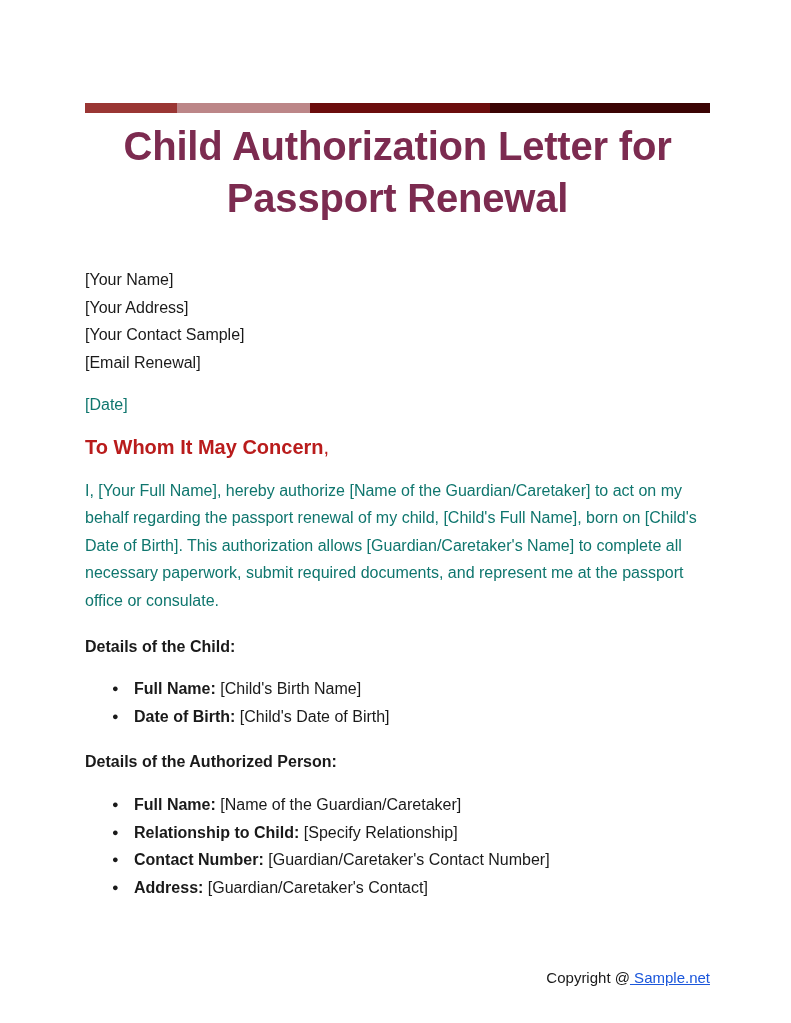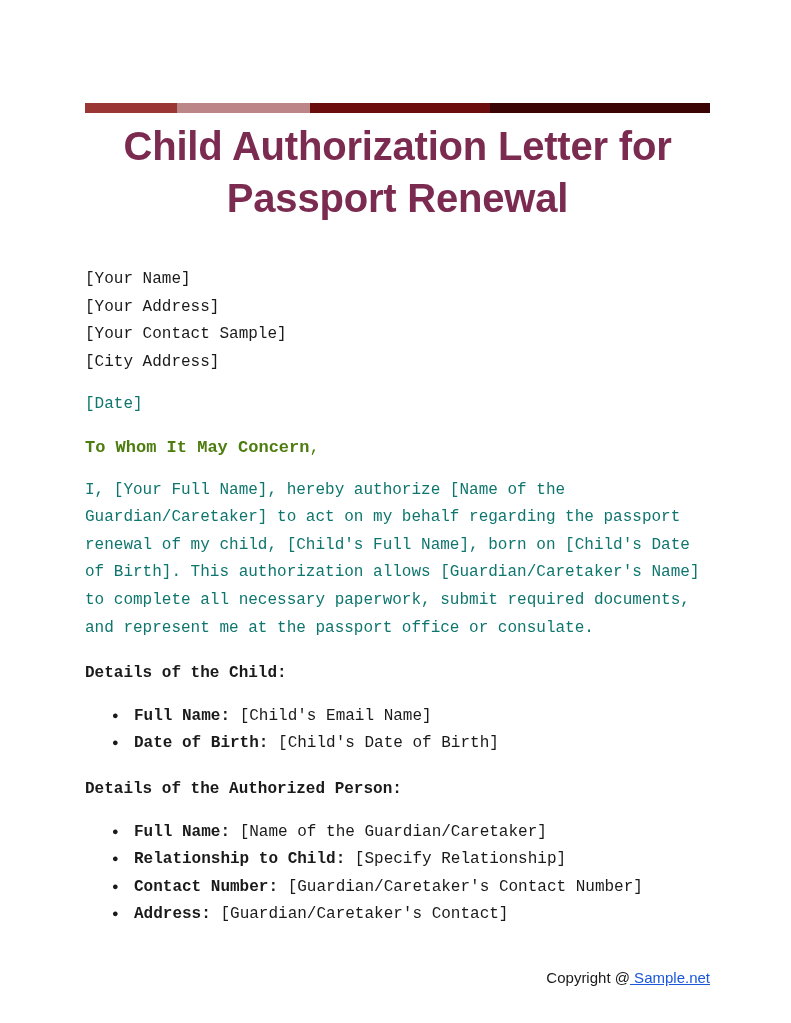--- a/index.html
+++ b/index.html
@@ -55,44 +55,43 @@
     letter-spacing: -0.2px;
     color: #7C2B50;
   }
 
   
   .content {
     position: absolute;
     left: 85px;
     top: 266px;
     width: 625px;
-    font-family: Liberation Mono, monospace;
   }
 
   .addr-block {
     font-size: 16px;
     line-height: 27.6px;
     color: #1a1a1a;
   }
   .addr-line { display: block; }
 
   .para {
     font-size: 16px;
     line-height: 27.6px;
     color: #0f766e;
     margin: 0;
   }
   .spacer-16 { height: 15px; }
   .spacer-20 { height: 18px; }
 
   .salutation {
-    font-size: 17px;
-    line-height: 27.6px;
-    margin: 0;
-    color: #4d7c0f;
+    font-size: 20px;
+    line-height: 27.6px;
+    margin: 0;
+    color: #b91c1c;
   }
   .salutation b { font-weight: bold; }
 
   .section-head {
     font-size: 16px;
     line-height: 27.6px;
     font-weight: bold;
     margin: 0;
     color: #1a1a1a;
   }
@@ -150,21 +149,21 @@
   </div>
 
   <h1 class="doc-title" style="color: rgb(124, 43, 80);">Child Authorization Letter for Passport Renewal</h1>
 
   <div class="content">
 
     <div class="addr-block">
       <span class="addr-line">[Your Name]</span>
       <span class="addr-line">[Your Address]</span>
       <span class="addr-line">[Your Contact Sample]</span>
-      <span class="addr-line">[City Address]</span>
+      <span class="addr-line">[Email Renewal]</span>
     </div>
 
     <div class="spacer-16"></div>
 
     <p class="para">[Date]</p>
 
     <div class="spacer-16"></div>
 
     <p class="salutation"><b>To Whom It May Concern</b><span>,</span></p>
 
@@ -172,21 +171,21 @@
 
     <p class="para">I, [Your Full Name], hereby authorize [Name of the Guardian/Caretaker] to act on my behalf regarding the passport renewal of my child, [Child's Full Name], born on [Child's Date of Birth]. This authorization allows [Guardian/Caretaker's Name] to complete all necessary paperwork, submit required documents, and represent me at the passport office or consulate.</p>
 
     <div class="spacer-20"></div>
 
     <p class="section-head">Details of the Child:</p>
 
     <div class="spacer-16"></div>
 
     <ul class="detail-list">
-      <li><span class="lbl">Full Name:</span> <span>[Child's Email Name]</span></li>
+      <li><span class="lbl">Full Name:</span> <span>[Child's Birth Name]</span></li>
       <li><span class="lbl">Date of Birth:</span> <span>[Child's Date of Birth]</span></li>
     </ul>
 
     <div class="spacer-20"></div>
 
     <p class="section-head">Details of the Authorized Person:</p>
 
     <div class="spacer-16"></div>
 
     <ul class="detail-list">

